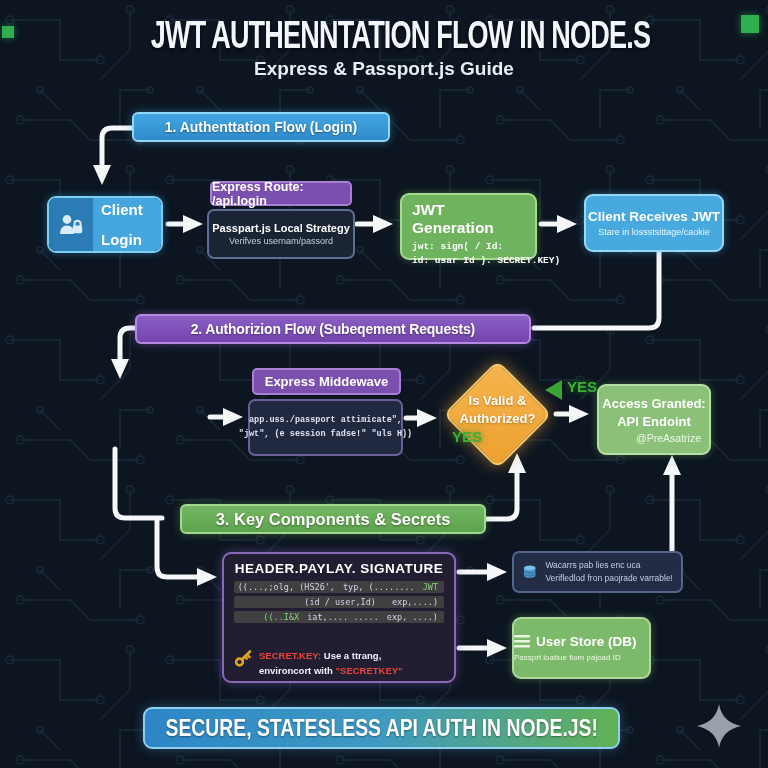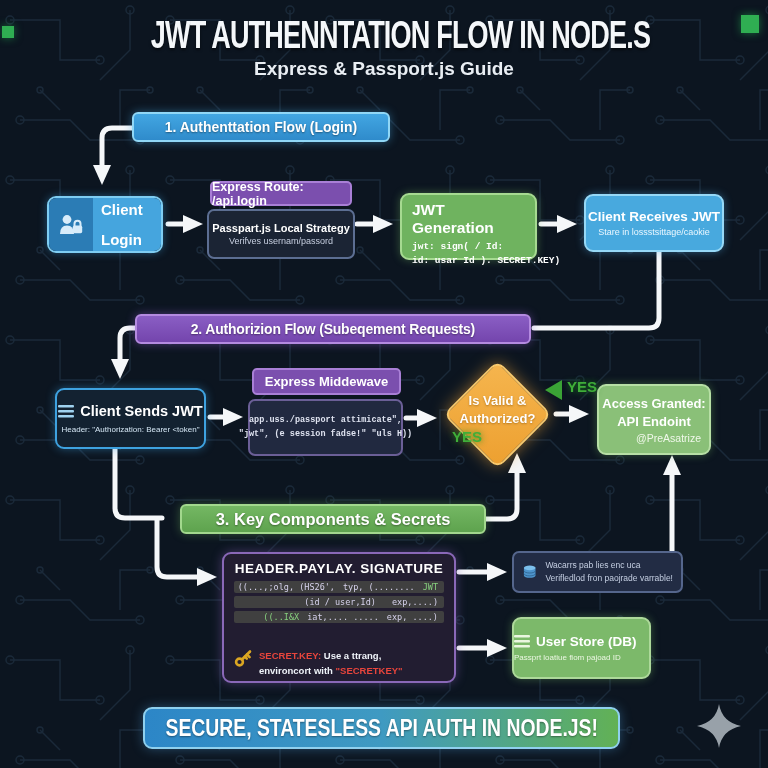--- a/index.html
+++ b/index.html
@@ -201,33 +201,20 @@
 
   <div class="el receives">
     <div class="rc-title">Client Receives JWT</div>
     <div class="rc-sub">Stare in lossstsittage/caokie</div>
   </div>
 
   <div class="el banner banner2">
       <span class="condense">2. Authorizion Flow (Subeqement Requests)</span>
     </div>
 
-  <div class="el sends">
-    <div class="sd-title">
-      <svg width="16" height="13" viewBox="0 0 16 13">
-        <g fill="#9fd2ef">
-            <rect y="0" width="16" height="2.4" rx="1"></rect>
-            <rect y="5" width="16" height="2.4" rx="1"></rect>
-            <rect y="10" width="16" height="2.4" rx="1"></rect>
-          </g>
-      </svg>
-      <span>Client Sends JWT</span>
-    </div>
-    <div class="sd-sub">Header: "Authorization: Bearer &lt;token"</div>
-  </div>
 
   <div class="el mw-header">Express Middewave</div>
   <div class="el mw-code">
     <div>app.uss./passport attimicate",</div>
     <div>"jwt", (e session  fadse!" "uls H))</div>
   </div>
 
   <div class="el diamond"></div>
   <div class="el diamond-text">
     <div>Is Valid &amp;</div>

